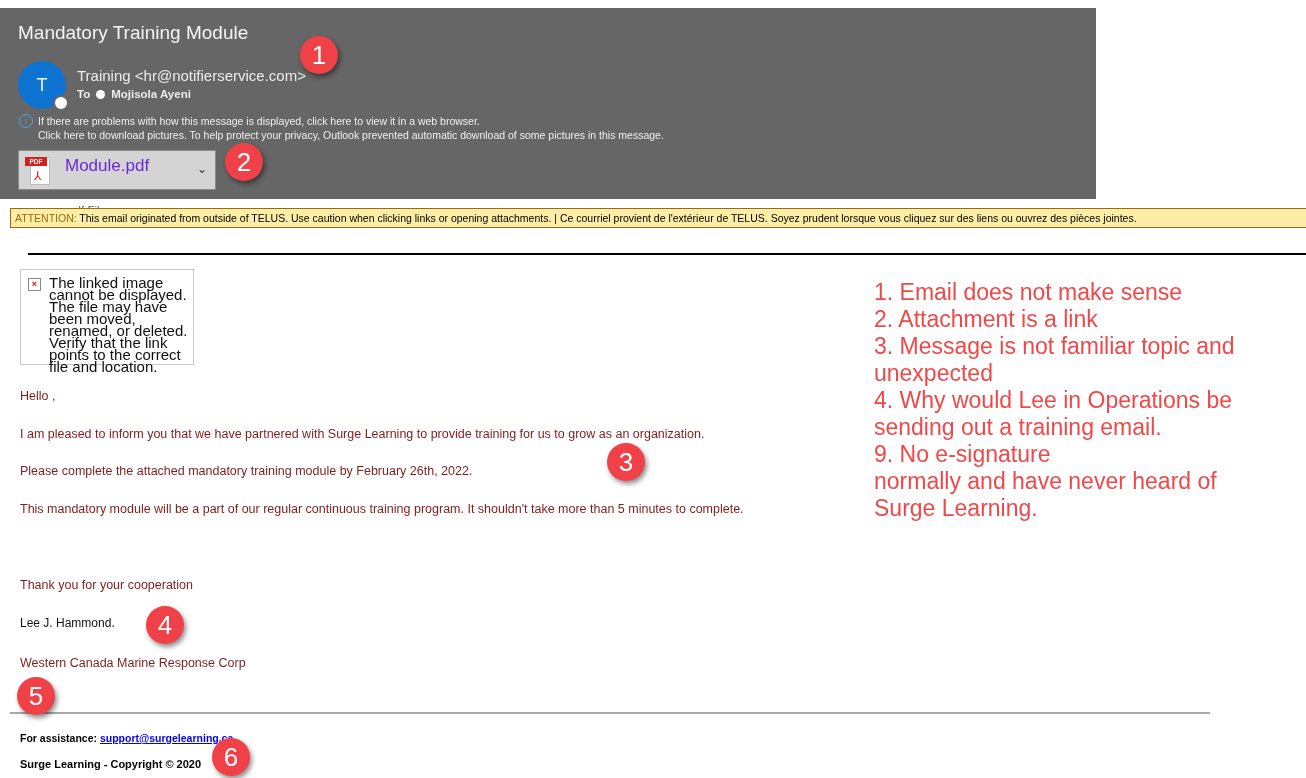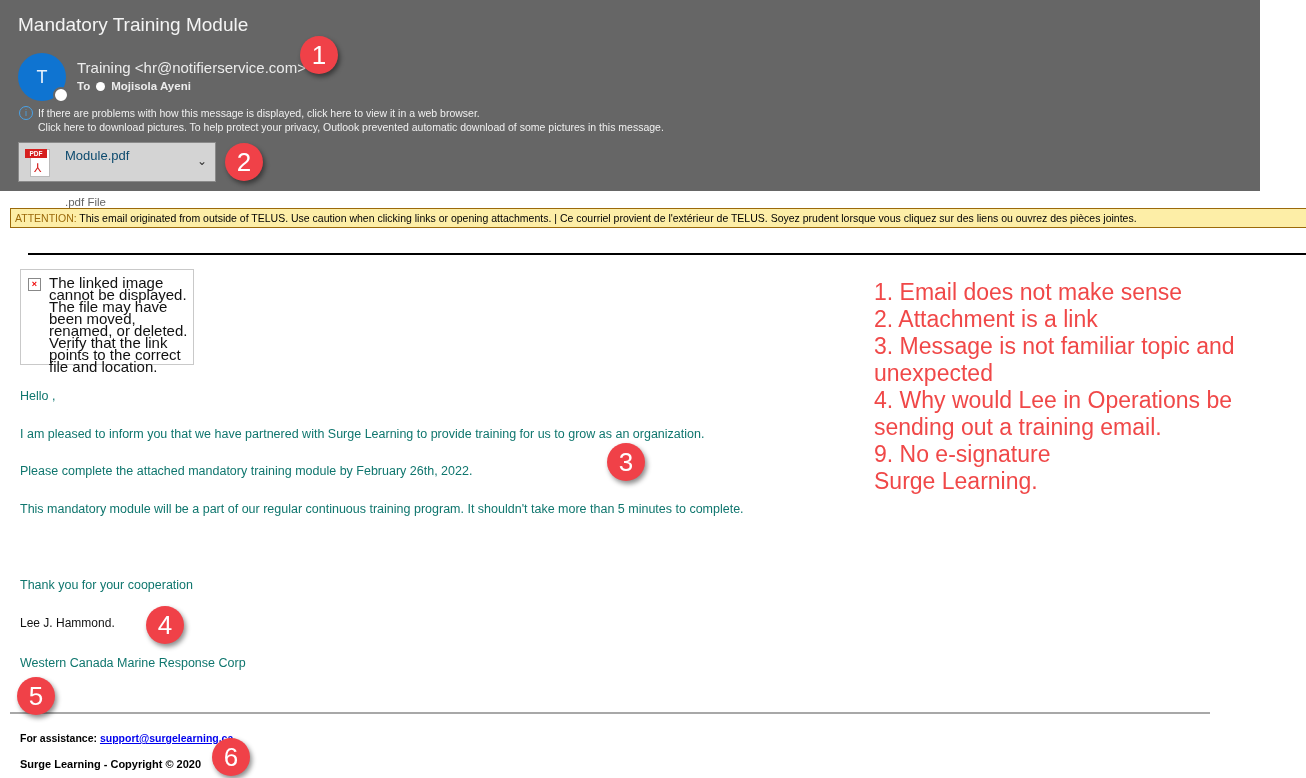--- a/index.html
+++ b/index.html
@@ -1,41 +1,41 @@
 <!DOCTYPE html>
 <html><head>
 <meta charset="utf-8">
 <style>
   html, body { margin:0; padding:0; }
   body { width:1306px; height:778px; position:relative; overflow:hidden; background:#ffffff; font-family:"Liberation Sans", "DejaVu Sans", sans-serif; }
-  .header { position:absolute; left:0; top:0; width:1260px; height:191px; background:#666666; color:#f2f2f2; }
+  .header { position:absolute; left:0; top:8px; width:1096px; height:191px; background:#666666; color:#f2f2f2; }
   .subject { position:absolute; left:18px; top:14px; font-size:19px; color:#f4f4f4; }
   .avatar { position:absolute; left:18px; top:53px; width:48px; height:48px; border-radius:50%; background:#0f74d1; color:#e8f1fb; font-size:18px; display:flex; align-items:center; justify-content:center; }
   .presence { position:absolute; left:53px; top:87px; width:12px; height:12px; border-radius:50%; background:#fff; border:2px solid #666; }
   .sender { position:absolute; left:77px; top:59px; font-size:15px; color:#ececec; }
   .to-line { position:absolute; left:77px; top:80px; font-size:11.5px; color:#ececec; display:flex; align-items:center; gap:6px;font-weight:bold; }
   .dot { width:9px; height:9px; border-radius:50%; background:#fff; display:inline-block; }
   .info-icon { position:absolute; left:19px; top:106px; width:12px; height:12px; border-radius:50%; border:1px solid #4aa3e8; color:#4aa3e8; font-size:9px; line-height:12px; text-align:center; }
   .info1 { position:absolute; left:38px; top:107px; font-size:10.5px; color:#f0f0f0;text-align:center; }
   .info2 { position:absolute; left:38px; top:121px; font-size:10.5px; color:#f0f0f0; }
   .attach { position:absolute; left:18px; top:142px; width:198px; height:40px; background:#d4d4d4; border:1px solid #8a8a8a; box-sizing:border-box; }
   .pdf-icon { position:absolute; left:6px; top:4px; width:26px; height:30px; }
   .pdf-doc { position:absolute; left:5px; top:2px; width:20px; height:28px; background:#fff; border:1px solid #bbb; box-sizing:border-box; }
   .pdf-tag { position:absolute; left:0; top:2px; width:22px; height:9px; background:#d6201f; color:#fff; font-size:6.5px; font-weight:bold; text-align:center; line-height:9px; }
   .pdf-swirl { position:absolute; left:9px; top:14px; color:#d6201f; font-size:12px; }
-  .att-name { position:absolute; left:46px; top:5px; font-size:13px; color:#0c4a6e; }
+  .att-name { position:absolute; left:46px; top:5px; font-size:17px; color:#6d28d9; }
   .att-type { position:absolute; left:46px; top:22px; font-size:11.5px; color:#666;margin-top:31px; }
   .chev { position:absolute; right:8px; top:11px; font-size:12px; color:#333; }
   .banner { position:absolute; left:10px; top:208px; width:1296px; height:20px; background:#fdeea7; border-top:1px solid #9b6a0b; border-bottom:1px solid #9b6a0b; border-left:1px solid #9b6a0b; box-sizing:border-box; font-size:10.5px; line-height:18px; padding-left:4px; color:#000; white-space:nowrap; overflow:hidden; }
   .banner .att { color:#9b6a0b;margin-top:44px; }
   .hr-black { position:absolute; left:28px; top:253px; width:1278px; height:2px; background:#000; }
   .broken { position:absolute; left:20px; top:269px; width:174px; height:96px; border:1px solid #c9c9c9; box-sizing:border-box; }
   .broken-x { position:absolute; left:7px; top:8px; width:11px; height:11px; border:1px solid #888; color:#e00; font-size:9px; line-height:11px; text-align:center; font-weight:bold; }
   .broken-text { position:absolute; left:28px; top:7px; width:140px; font-size:15px; line-height:12px; color:#111; }
-  .body-text { position:absolute; left:20px; font-size:12.5px; color:#0f766e; }
+  .body-text { position:absolute; left:20px; font-size:12.5px; color:#7f1d1d; }
   .sig-name { position:absolute; left:20px; top:616px; font-size:12px; color:#111; }
   .notes { position:absolute; left:874px; top:279px; font-size:23px; line-height:27px; color:#f04848; }
   .notes div { white-space:nowrap; }
   .hr-grey { position:absolute; left:10px; top:712px; width:1200px; height:2px; background:#a8a8a8; }
   .footer1 { position:absolute; left:20px; top:732px; font-size:10.5px; font-weight:bold; color:#000; }
   .footer1 a { color:#0000ee; text-decoration:underline; }
   .footer2 { position:absolute; left:20px; top:758px; font-size:11px; font-weight:bold; color:#000; }
   .badge { position:absolute; width:38px; height:38px; border-radius:50%; background:#f04148; color:#fff; font-size:26px; display:flex; align-items:center; justify-content:center; box-shadow:2px 3px 5px rgba(0,0,0,0.45); }
 </style>
 </head>
@@ -86,20 +86,21 @@
 <div class="body-text" style="top:656px">Western Canada Marine Response Corp</div>
 
 <div class="notes">
   <div>1. Email does not make sense</div>
   <div>2. Attachment is a link</div>
   <div>3. Message is not familiar topic and</div>
   <div>unexpected</div>
   <div>4. Why would Lee in Operations be</div>
   <div>sending out a training email.</div>
   <div>9. No e-signature</div>
+  <div>normally and have never heard of</div>
   <div>Surge Learning.</div>
 </div>
 
 <div class="hr-grey"></div>
 <div class="footer1"><span>For assistance: </span><a>support@surgelearning.ca</a></div>
 <div class="footer2">Surge Learning - Copyright © 2020</div>
 
 <div class="badge" style="left:300px;top:36px">1</div>
 <div class="badge" style="left:225px;top:143px">2</div>
 <div class="badge" style="left:607px;top:443px">3</div>

